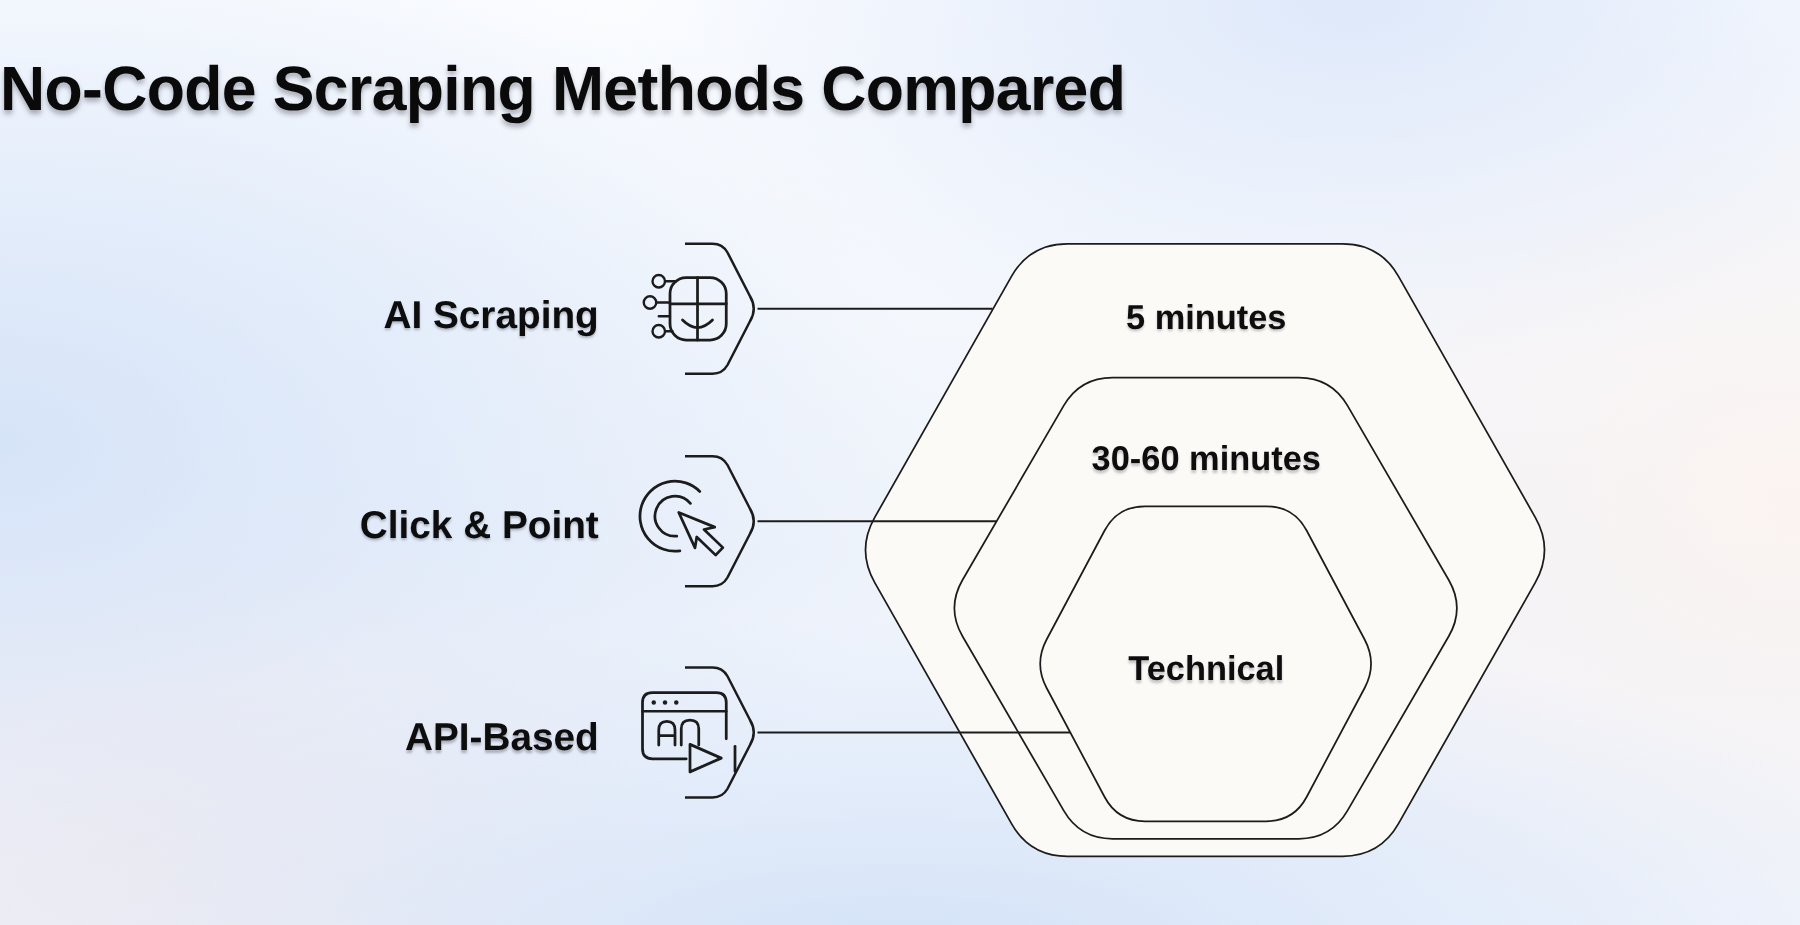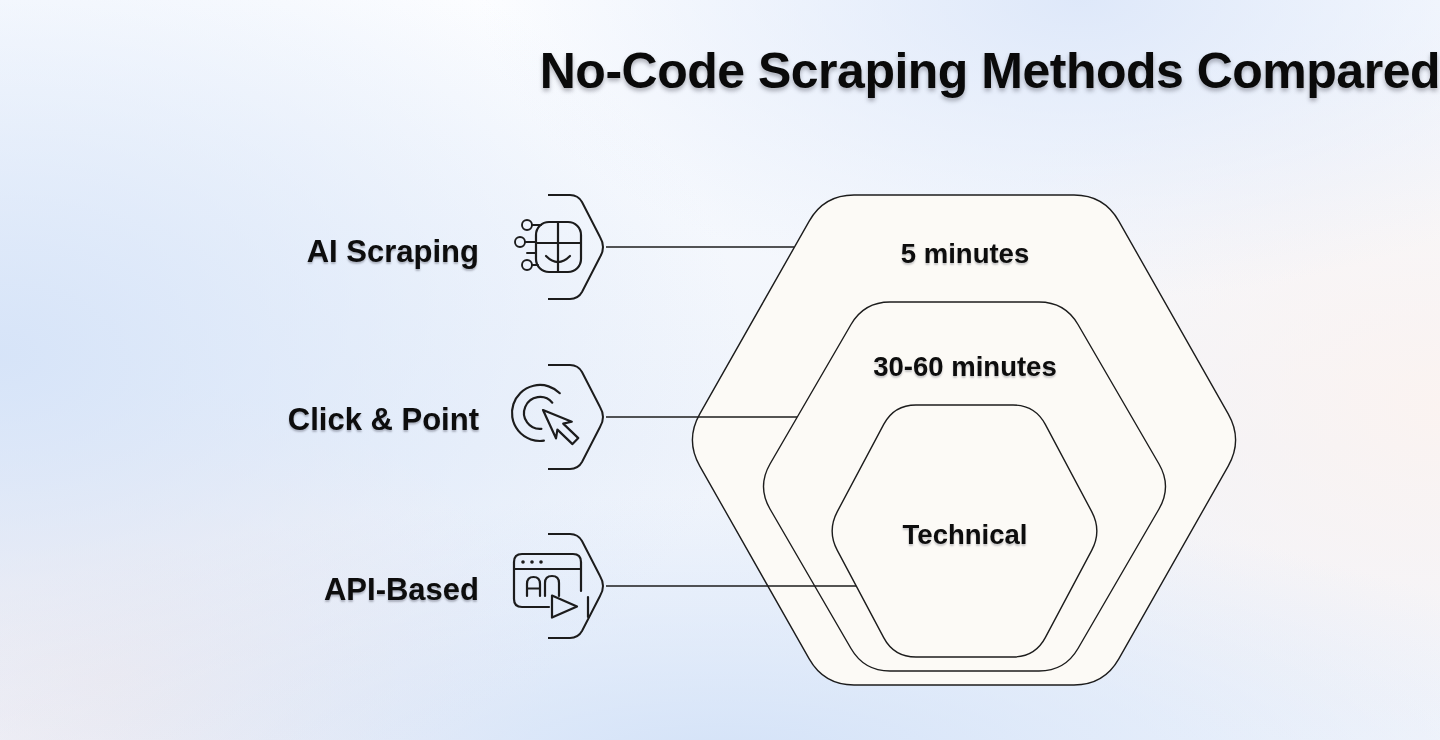--- a/index.html
+++ b/index.html
@@ -12,21 +12,21 @@
     background:
       radial-gradient(1000px 500px at 75% 0%, rgba(219,230,249,0.90), rgba(219,230,249,0) 60%),
       radial-gradient(1200px 760px at 0% 48%, rgba(213,227,248,0.95), rgba(213,227,248,0) 62%),
       radial-gradient(1500px 430px at 50% 103%, rgba(208,224,247,0.90), rgba(208,224,247,0) 62%),
       radial-gradient(760px 520px at 8% 92%, rgba(253,240,237,0.95), rgba(253,240,237,0) 58%),
       radial-gradient(900px 640px at 100% 55%, rgba(253,243,239,0.85), rgba(253,243,239,0) 60%),
       linear-gradient(180deg,#fcfdff 0%,#eef3fb 60%,#f4f7fd 100%);
   }
   .title {
     position:absolute; top:42px; left:0; right:0; margin:0;
-    text-align:right;
+    text-align:left;
     font-size:50px; font-weight:700; letter-spacing:-0.5px;
     color:#0a0a0a;
     text-shadow:0 3px 4px rgba(40,40,55,0.35);
   }
   svg.diagram { position:absolute; left:0; top:0; width:1440px; height:740px; }
   .hex { fill:#fcfaf6; stroke:#1c1c1c; stroke-width:1.4; }
   .connector { stroke:#1c1c1c; stroke-width:1.7; fill:none; }
   .bracket { fill:none; stroke:#1c1c1c; stroke-width:2; }
   .ic { fill:none; stroke:#1c1c1c; stroke-width:2.2; stroke-linecap:round; stroke-linejoin:round; }
   .ic-thin { fill:none; stroke:#1c1c1c; stroke-width:1.9; stroke-linecap:round; stroke-linejoin:round; }

